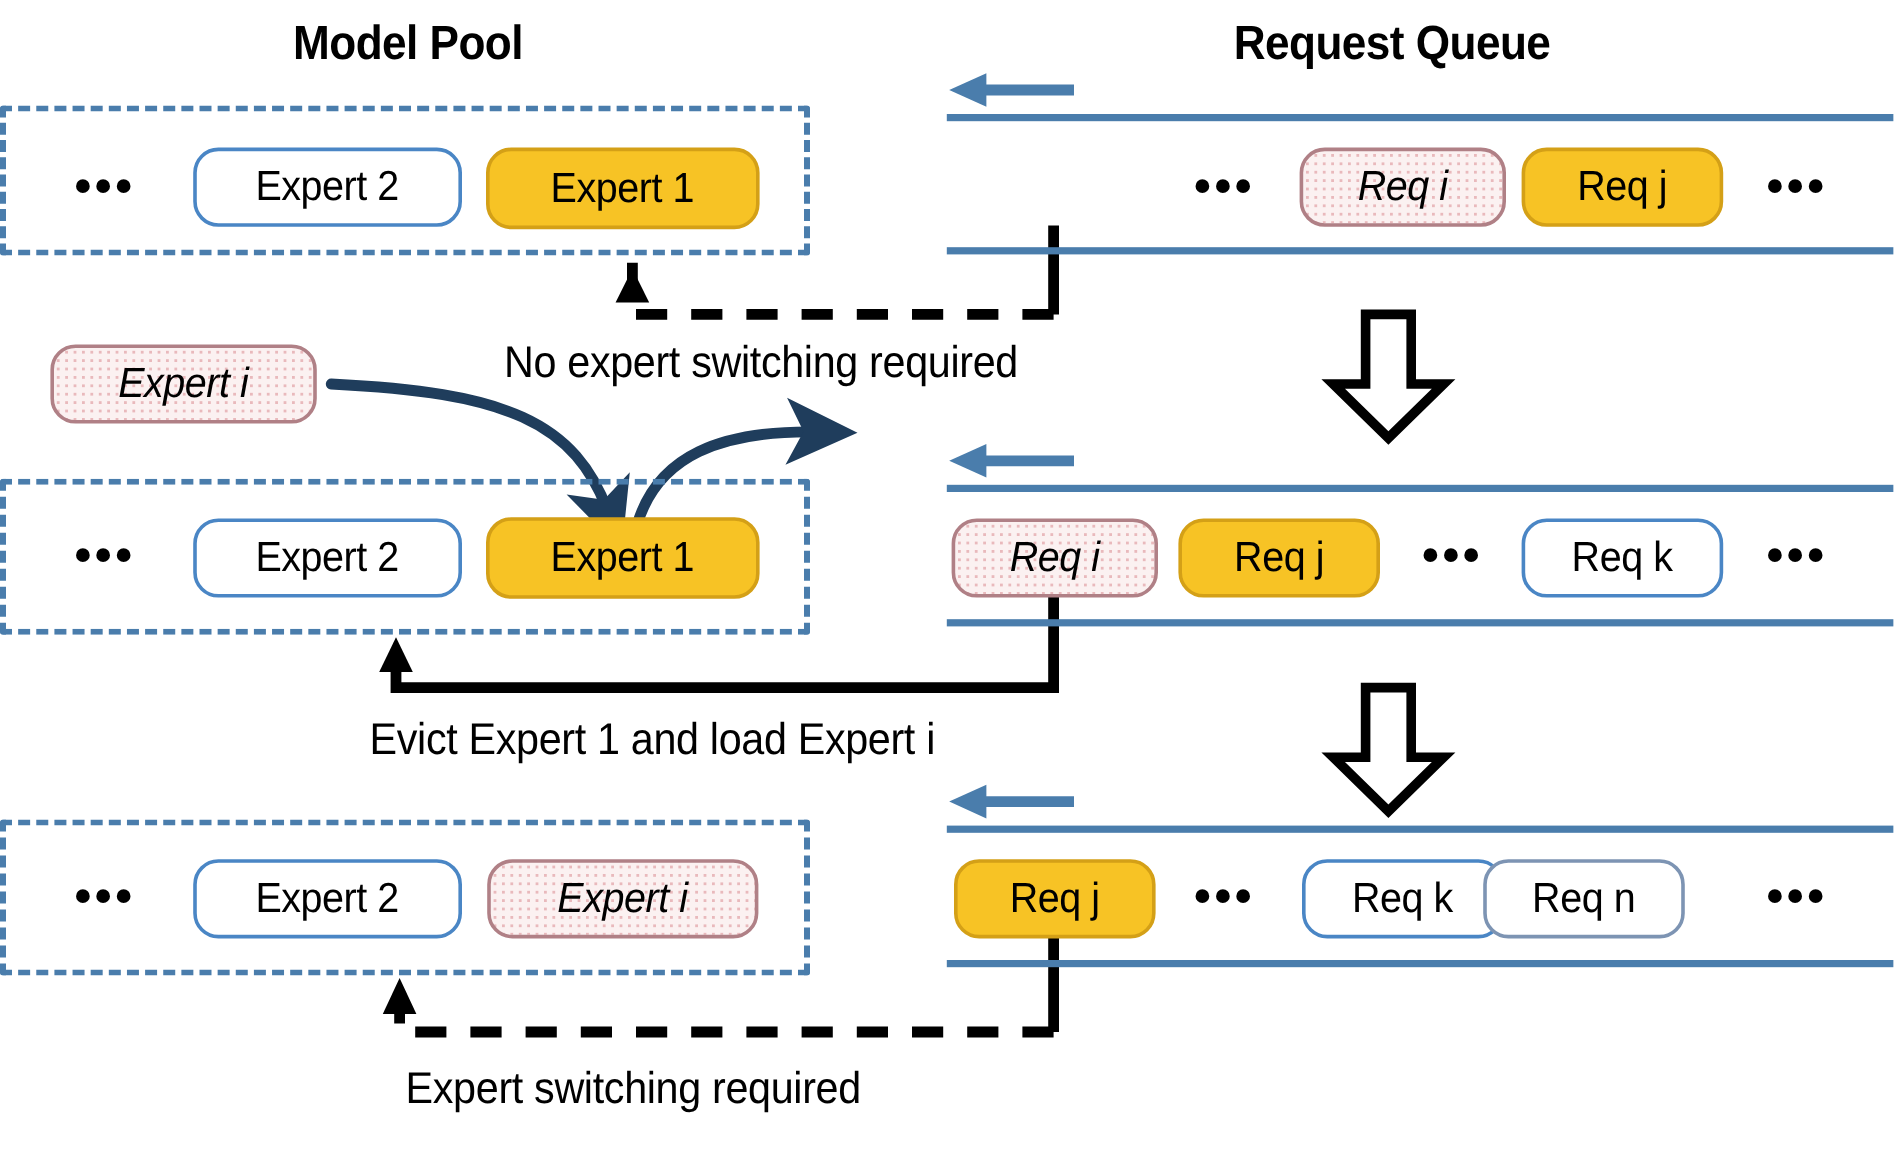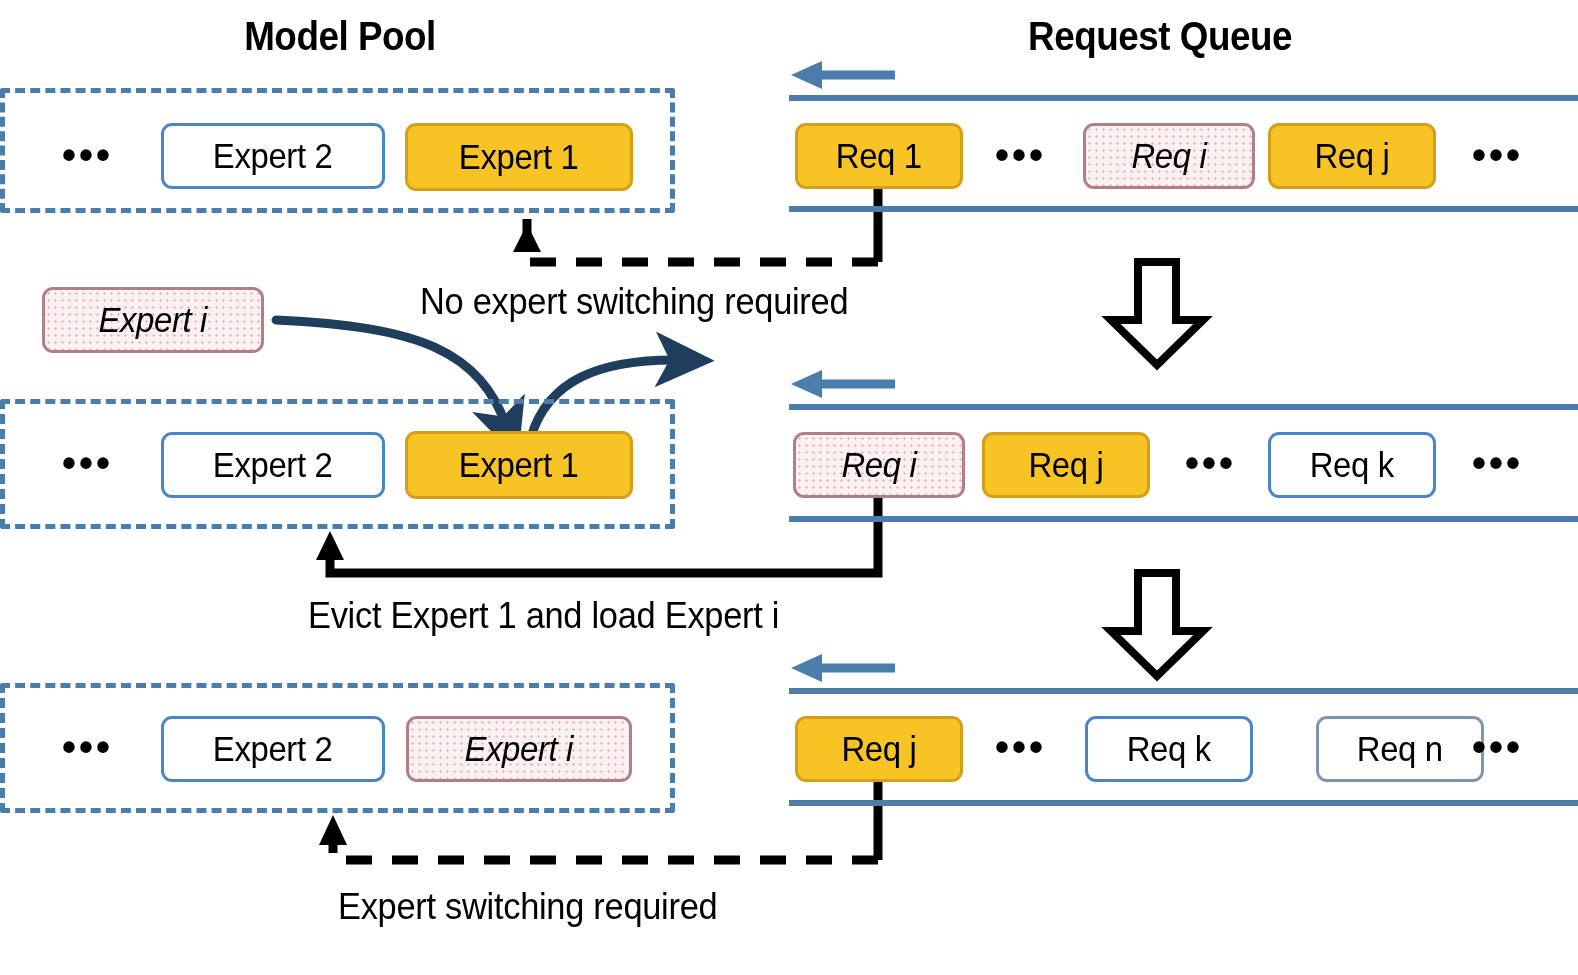--- a/index.html
+++ b/index.html
@@ -17,21 +17,21 @@
   
   .pool{
     position:absolute;box-sizing:border-box;
     border:5px dashed #4A7DAC;border-radius:3px;background:transparent;
   }
 
   
   .chip{
     position:absolute;box-sizing:border-box;
     display:flex;align-items:center;justify-content:center;
-    border-radius:11px;font-size:35px;color:#000;white-space:nowrap;
+    border-radius:21px;font-size:35px;color:#000;white-space:nowrap;
     letter-spacing:-0.4px;
   }
   .chip span{transform:scaleX(.94);display:inline-block;}
 
   .chip.gold{background:#F7C325;border:3px solid #D4A017;}
   .chip.white{background:#ffffff;border:3px solid #4A86C5;}
   .chip.white-grey{background:#ffffff;border:3px solid #7D94B3;}
   .chip.rose{
     border:3px solid #B08086;
     background-color:#FBF1F1;
@@ -122,23 +122,20 @@
     <span>Expert 2</span>
   </div>
 
   <div class="chip gold" style="left:405px;top:123px;width:228px;height:68px;">
     <span>Expert 1</span>
   </div>
 
   <div class="rail" style="left:789px;top:95px;width:789px;"></div>
   <div class="rail" style="left:789px;top:206px;width:789px;"></div>
 
-  <div class="chip gold" style="left:795px;top:123px;width:168px;height:66px;">
-    <span>Req 1</span>
-  </div>
   <div class="dots" style="left:995px;top:135px;">•••</div>
   <div class="chip rose" style="left:1083px;top:123px;width:172px;height:66px;">
     <span>Req i</span>
   </div>
   <div class="chip gold" style="left:1268px;top:123px;width:168px;height:66px;">
     <span>Req j</span>
   </div>
   <div class="dots" style="left:1472px;top:135px;">•••</div>
 
   <div class="caption" style="left:420px;top:281px;">No expert switching required</div>
@@ -191,20 +188,20 @@
   <div class="rail" style="left:789px;top:688px;width:789px;"></div>
   <div class="rail" style="left:789px;top:800px;width:789px;"></div>
 
   <div class="chip gold" style="left:795px;top:716px;width:168px;height:66px;">
     <span>Req j</span>
   </div>
   <div class="dots" style="left:995px;top:727px;">•••</div>
   <div class="chip white" style="left:1085px;top:716px;width:168px;height:66px;">
     <span>Req k</span>
   </div>
-  <div class="chip white-grey" style="left:1316px;top:716px;width:168px;height:66px;">
+  <div class="chip white-grey" style="left:1236px;top:716px;width:168px;height:66px;">
     <span>Req n</span>
   </div>
   <div class="dots" style="left:1472px;top:727px;">•••</div>
 
   <div class="caption" style="left:338px;top:886px;">Expert switching required</div>
 
 </div>
 
 </body></html>

